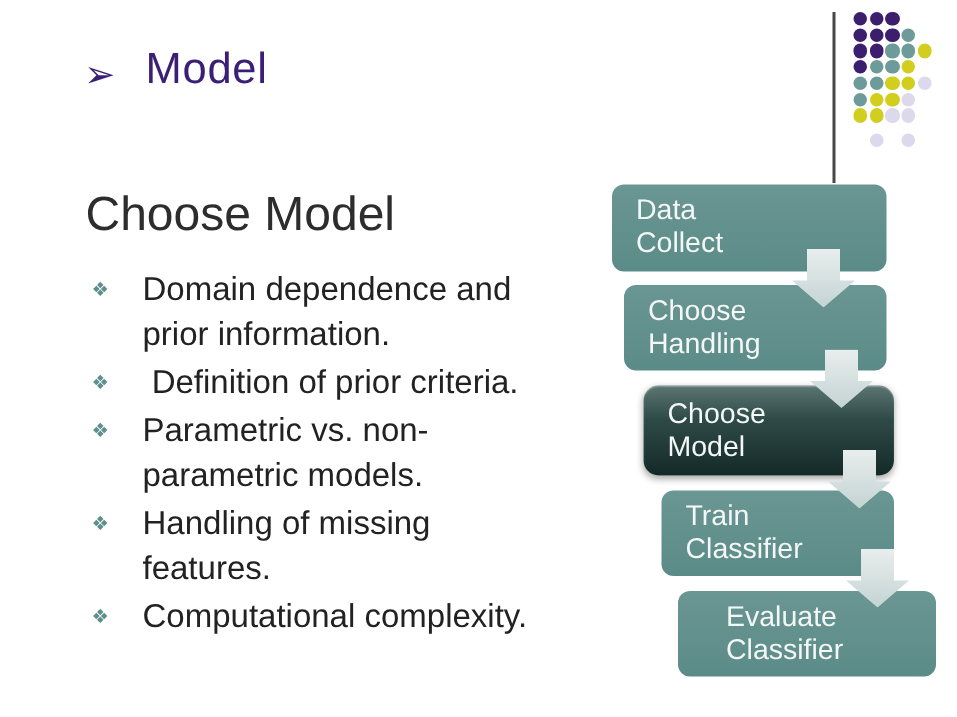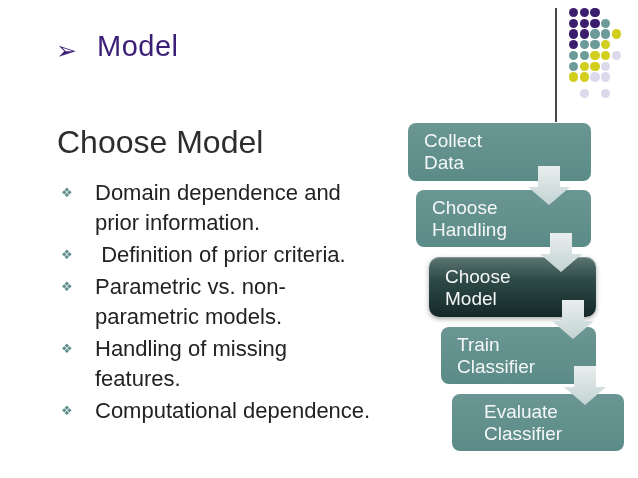--- a/index.html
+++ b/index.html
@@ -151,28 +151,28 @@
       <span class="bullet-text">Parametric vs. non-
 parametric models.</span>
     </li>
     <li>
       <span class="diamond-bullet">❖</span>
       <span class="bullet-text">Handling of missing
 features.</span>
     </li>
     <li>
       <span class="diamond-bullet">❖</span>
-      <span class="bullet-text">Computational dependence.</span>
+      <span class="bullet-text">Computational complexity.</span>
     </li>
   </ul>
 
   <div class="flowchart">
     <div class="flow-step step1">
+      <span>Data</span>
       <span>Collect</span>
-      <span>Data</span>
     </div>
     <div class="flow-arrow arrow1"></div>
 
     <div class="flow-step step2">
       <span>Choose</span>
       <span>Handling</span>
     </div>
     <div class="flow-arrow arrow2"></div>
 
     <div class="flow-step step3 highlight">

